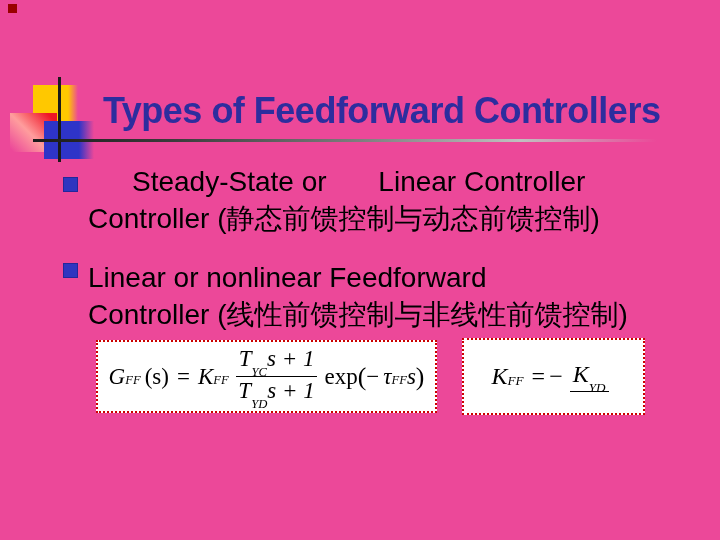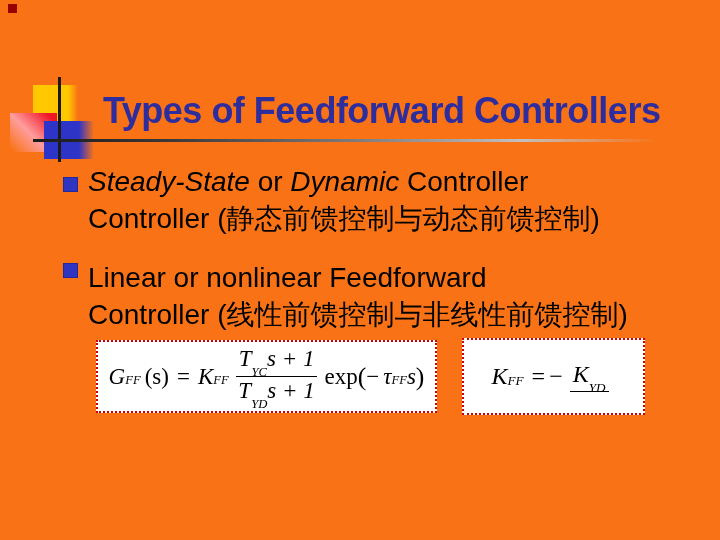--- a/index.html
+++ b/index.html
@@ -1,17 +1,17 @@
 <!DOCTYPE html>
 <html><head>
 <meta charset="utf-8">
 <style>
   html,body{margin:0;padding:0;background:#777;}
   .slide{
-    position:relative;width:720px;height:540px;background:#f97316;
+    position:relative;width:720px;height:540px;background:#ec4899;
     overflow:hidden;font-family:"Liberation Sans",sans-serif;
   }
   
   .mini-red{position:absolute;left:8px;top:4px;width:9px;height:9px;background:#990000;}
   .sq-yellow{position:absolute;left:33px;top:85px;width:45px;height:40px;
     background:linear-gradient(90deg,#ffc800 78%,rgba(255,200,0,0) 100%);z-index:1;}
   .sq-red{position:absolute;left:10px;top:113px;width:47px;height:39px;
     background:linear-gradient(225deg,#ef1626 12%,#ff9d9d 55%,rgba(255,255,255,0) 96%);z-index:2;}
   .sq-blue{position:absolute;left:44px;top:121px;width:50px;height:38px;
     background:linear-gradient(90deg,#2e34c8 70%,rgba(46,52,200,0) 100%);z-index:3;}
@@ -26,21 +26,21 @@
   
   .bullet-sq{position:absolute;width:13px;height:13px;background:#2f35c0;border:1px solid #23279a;}
   .b1-sq{left:63px;top:177px;}
   .b2-sq{left:63px;top:263px;}
   .bullet-text{
     position:absolute;left:88px;width:620px;color:#000;
     font-size:28px;line-height:37px;
   }
   .b1-text{top:163px;}
   .b2-text{top:259px;}
-  .it{font-style:italic;}
+  .it{margin-left:44px;}
   .zh{font-family:Liberation Sans, sans-serif;font-weight:400;}
   
   .fbox{
     position:absolute;border:2px dotted #cc0000;background:#ffffff;
     display:flex;align-items:center;justify-content:center;
     font-family:"Liberation Serif",serif;color:#000;
   }
   .fbox1{left:96px;top:340px;width:337px;height:69px;font-size:23px;}
   .fbox2{left:462px;top:338px;width:179px;height:73px;font-size:24px;}
   .formula{display:flex;align-items:center;white-space:nowrap;}
@@ -68,21 +68,21 @@
   <div class="sq-yellow"></div>
   <div class="sq-red"></div>
   <div class="sq-blue"></div>
   <div class="v-line"></div>
   <div class="h-line"></div>
 
   <div class="title">Types of Feedforward Controllers</div>
 
   <div class="bullet-sq b1-sq"></div>
   <div class="bullet-text b1-text">
-    <span class="it">Steady-State</span><span> or </span><span class="it">Dynamic</span><span> Controller</span><br>
+    <span class="it">Steady-State</span><span> or </span><span class="it">Linear</span><span> Controller</span><br>
     <span>Controller (</span><span class="zh">静态前馈控制与动态前馈控制</span><span>)</span>
   </div>
 
   <div class="bullet-sq b2-sq"></div>
   <div class="bullet-text b2-text">
     <span>Linear or nonlinear Feedforward</span><br>
     <span>Controller (</span><span class="zh">线性前馈控制与非线性前馈控制</span><span>)</span>
   </div>
 
   <div class="fbox fbox1">

